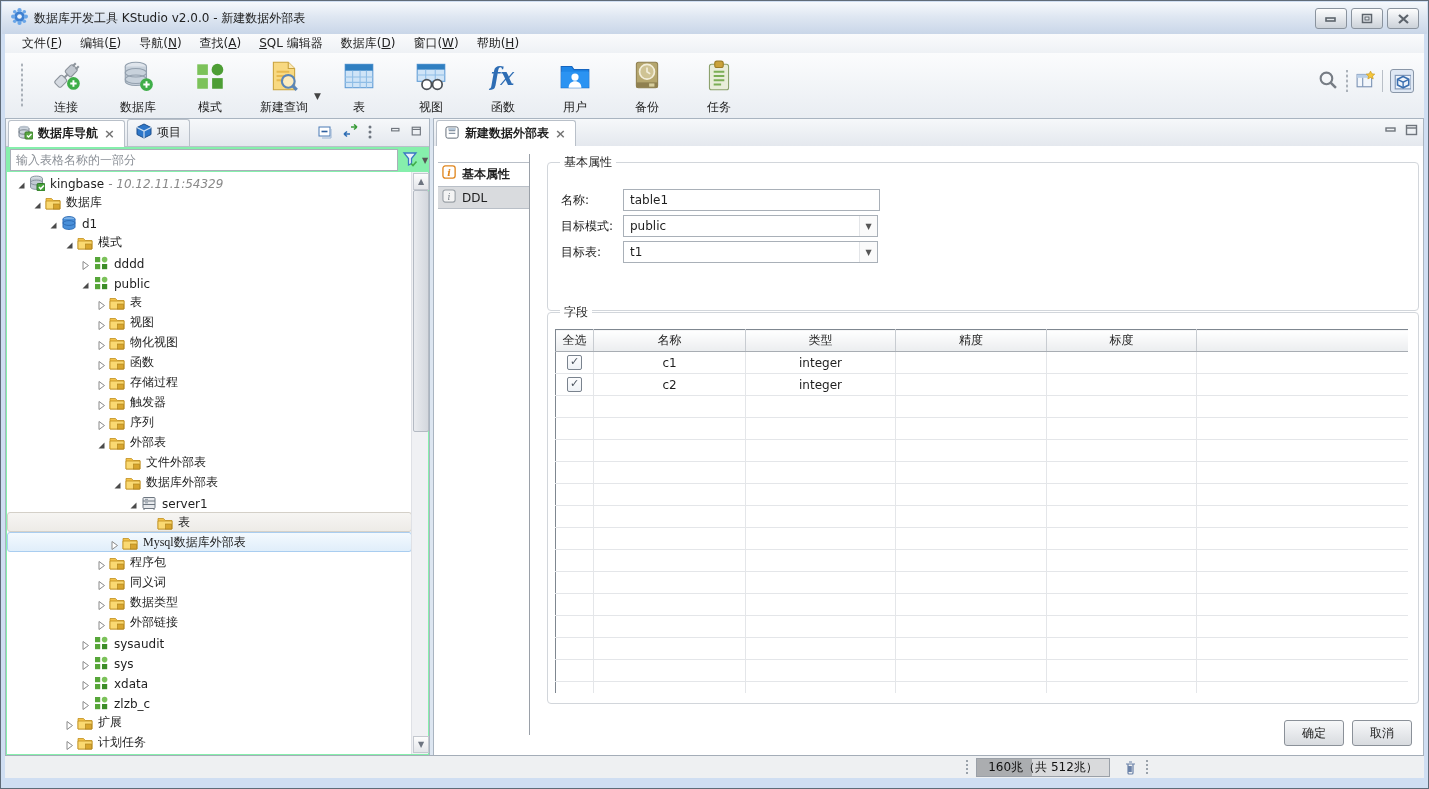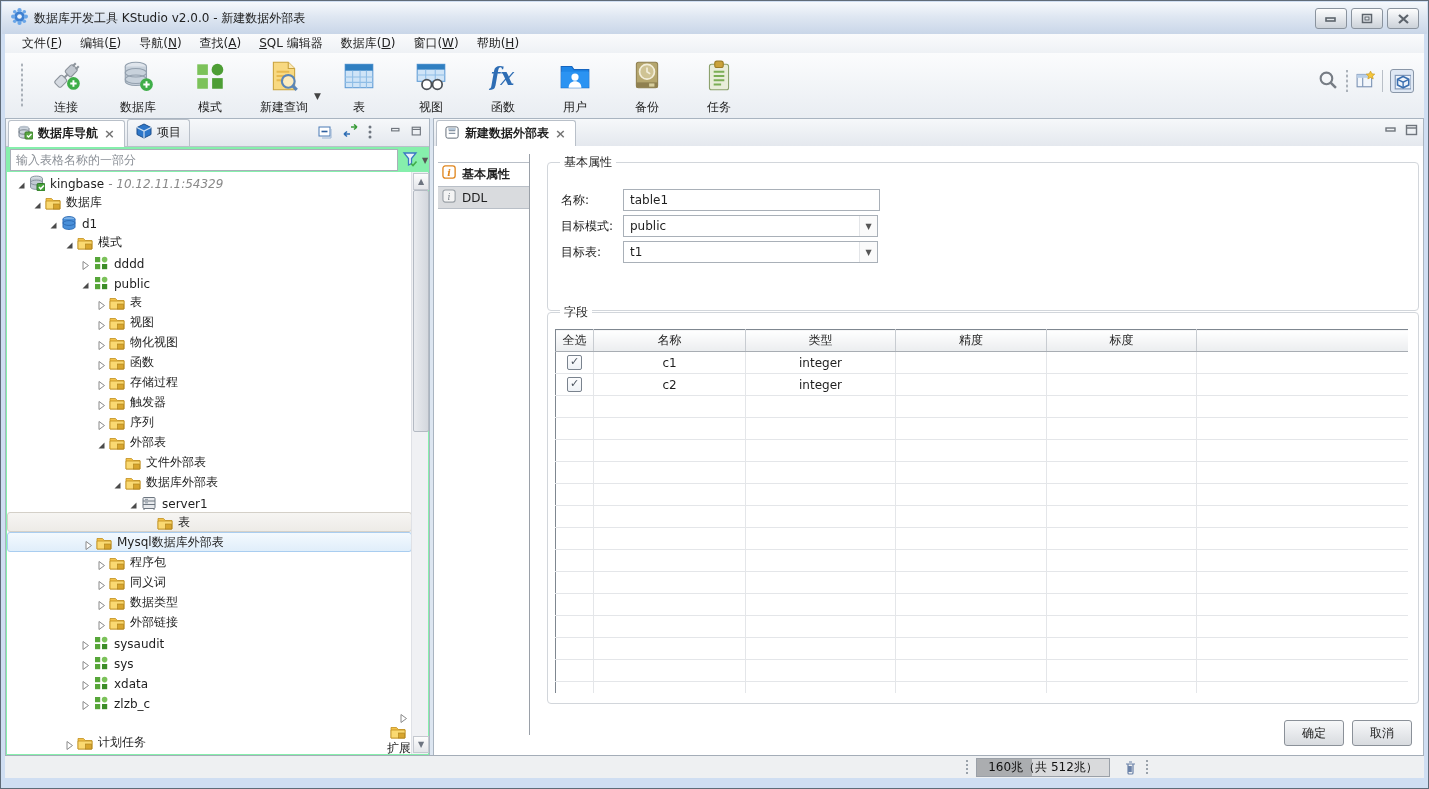--- a/index.html
+++ b/index.html
@@ -532,21 +532,21 @@
             <span class="exp"></span>
             <span class="ticon">
               <svg width="16" height="16" viewBox="0 0 16 16">
                 <path d="M1 3.5 h5.5 l1.8 2 H15 v8.5 H1 z" fill="#f3c24a" stroke="#c08f1f" stroke-width=".8"></path>
                 <path d="M1 6 h14 v8 H1 z" fill="#fad972" stroke="#c08f1f" stroke-width=".8"></path>
                 <rect x="8.5" y="9" width="6" height="5" fill="#d8a52e" stroke="#a97e18" stroke-width=".6"></rect>
               </svg>
             </span>
             <span>表</span>
           </div>
-          <div class="trow hover" style="padding-left: 75px;">
+          <div class="trow hover" style="padding-left: 101px; font-family: Liberation Serif, serif;">
             <span class="exp"><svg width="11" height="11">
                 <path d="M3 1.5 L8.5 5.5 L3 9.5 z" fill="#fff" stroke="#8a8a8a"></path>
               </svg></span>
             <span class="ticon">
               <svg width="16" height="16" viewBox="0 0 16 16">
                 <path d="M1 3.5 h5.5 l1.8 2 H15 v8.5 H1 z" fill="#f3c24a" stroke="#c08f1f" stroke-width=".8"></path>
                 <path d="M1 6 h14 v8 H1 z" fill="#fad972" stroke="#c08f1f" stroke-width=".8"></path>
                 <rect x="8.5" y="9" width="6" height="5" fill="#d8a52e" stroke="#a97e18" stroke-width=".6"></rect>
               </svg>
             </span>
@@ -653,21 +653,21 @@
             <span class="ticon">
               <svg width="16" height="16" viewBox="0 0 16 16">
                 <rect x="2" y="2" width="5.2" height="5.2" fill="#57a639"></rect>
                 <rect x="2" y="9" width="5.2" height="5.2" fill="#57a639"></rect>
                 <circle cx="11.6" cy="4.6" r="2.8" fill="#7cc25a"></circle>
                 <rect x="9" y="9" width="5.2" height="5.2" fill="#3c8c28"></rect>
               </svg>
             </span>
             <span>zlzb_c</span>
           </div>
-          <div class="trow" style="padding-left: 56px; flex-direction: column;">
+          <div class="trow" style="padding-left: 56px;">
             <span class="exp"><svg width="11" height="11">
                 <path d="M3 1.5 L8.5 5.5 L3 9.5 z" fill="#fff" stroke="#8a8a8a"></path>
               </svg></span>
             <span class="ticon">
               <svg width="16" height="16" viewBox="0 0 16 16">
                 <path d="M1 3.5 h5.5 l1.8 2 H15 v8.5 H1 z" fill="#f3c24a" stroke="#c08f1f" stroke-width=".8"></path>
                 <path d="M1 6 h14 v8 H1 z" fill="#fad972" stroke="#c08f1f" stroke-width=".8"></path>
                 <rect x="8.5" y="9" width="6" height="5" fill="#d8a52e" stroke="#a97e18" stroke-width=".6"></rect>
               </svg>
             </span>

